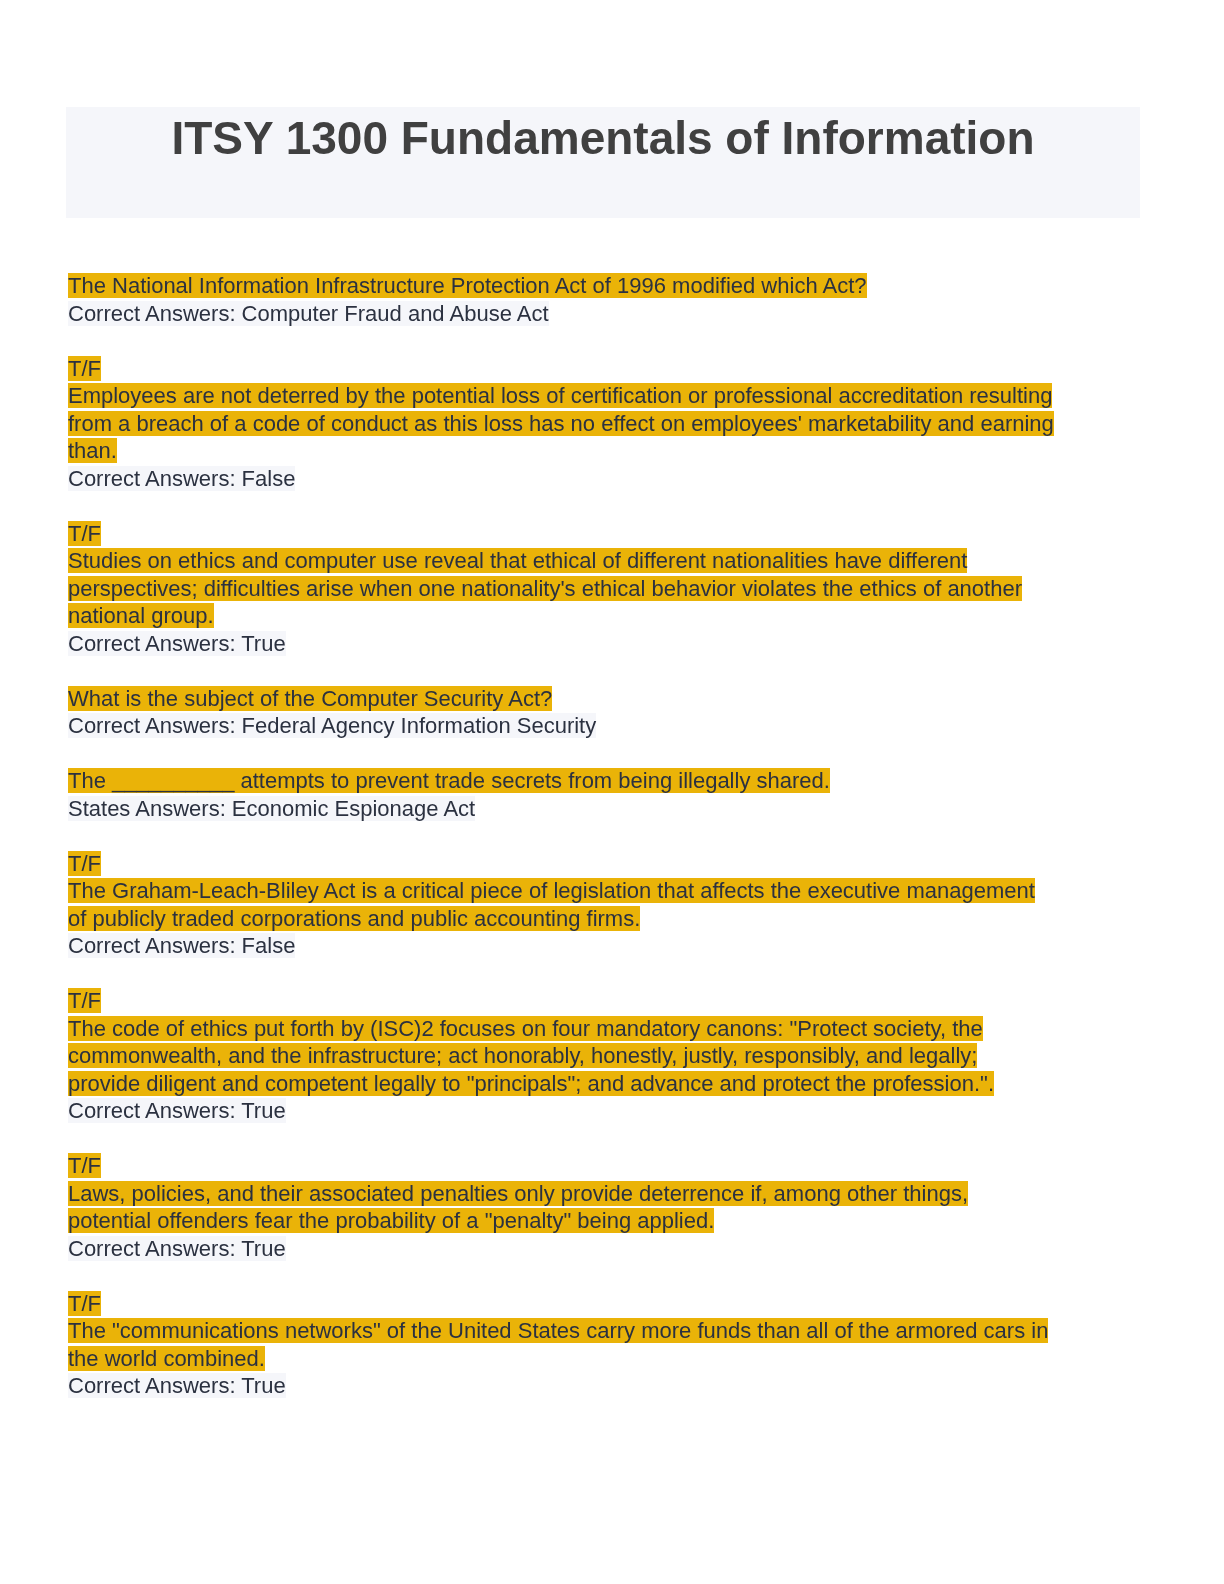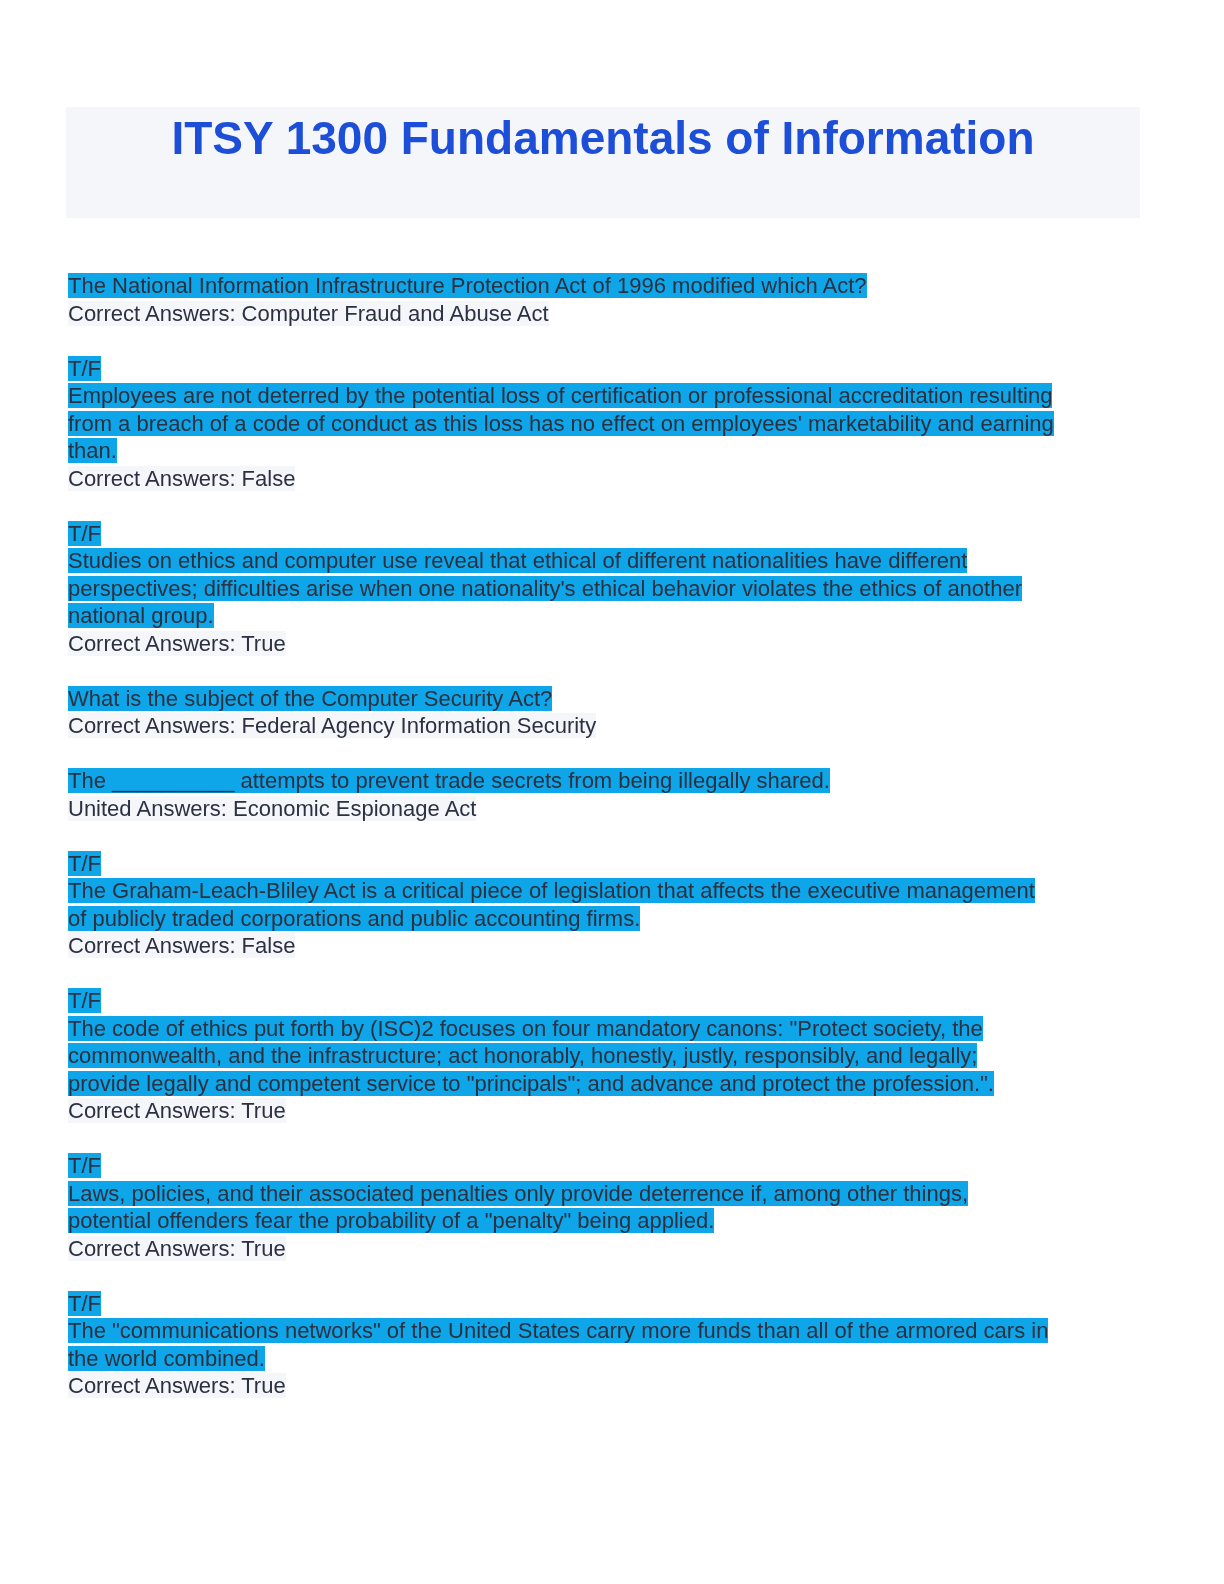--- a/index.html
+++ b/index.html
@@ -1,25 +1,25 @@
 <!DOCTYPE html>
 <html><head>
 <meta charset="utf-8">
 <style>
   html, body { margin: 0; padding: 0; background: #ffffff; }
   body { width: 1224px; height: 1584px; position: relative; overflow: hidden;
          font-family: "Liberation Sans", sans-serif; color: #2b3140; }
   .title-box { position: absolute; left: 66px; top: 107px; width: 1074px; height: 111px;
                background: #f5f6fa; text-align: center; }
   .title { margin: 0; font-weight: bold; font-size: 46px; line-height: 54px; padding-top: 4px;
-           color: #1d4ed8; }
+           color: #404040; }
   .content { position: absolute; left: 68px; top: 272px; width: 1080px; }
   .qa { margin: 0 0 27.5px 0; }
   .line { display: block; font-size: 22px; line-height: 27.5px; }
-  .line span { background: #0ea5e9; }
+  .line span { background: #eab308; }
   .answer span { background: #f5f6fa; }
 </style>
 </head>
 <body>
 
 <div class="title-box">
   <h1 class="title">
     <span>ITSY 1300 Fundamentals of Information</span><br>
   </h1>
 </div>
@@ -47,35 +47,35 @@
     <div class="line answer"><span>Correct Answers: True</span></div>
   </div>
 
   <div class="qa">
     <div class="line"><span>What is the subject of the Computer Security Act?</span></div>
     <div class="line answer"><span>Correct Answers: Federal Agency Information Security</span></div>
   </div>
 
   <div class="qa">
     <div class="line"><span>The __________ attempts to prevent trade secrets from being illegally shared.</span></div>
-    <div class="line answer"><span>United Answers: Economic Espionage Act</span></div>
+    <div class="line answer"><span>States Answers: Economic Espionage Act</span></div>
   </div>
 
   <div class="qa">
     <div class="line"><span>T/F</span></div>
     <div class="line"><span>The Graham-Leach-Bliley Act is a critical piece of legislation that affects the executive management</span></div>
     <div class="line"><span>of publicly traded corporations and public accounting firms.</span></div>
     <div class="line answer"><span>Correct Answers: False</span></div>
   </div>
 
   <div class="qa">
     <div class="line"><span>T/F</span></div>
     <div class="line"><span>The code of ethics put forth by (ISC)2 focuses on four mandatory canons: "Protect society, the</span></div>
     <div class="line"><span>commonwealth, and the infrastructure; act honorably, honestly, justly, responsibly, and legally;</span></div>
-    <div class="line"><span>provide legally and competent service to "principals"; and advance and protect the profession.".</span></div>
+    <div class="line"><span>provide diligent and competent legally to "principals"; and advance and protect the profession.".</span></div>
     <div class="line answer"><span>Correct Answers: True</span></div>
   </div>
 
   <div class="qa">
     <div class="line"><span>T/F</span></div>
     <div class="line"><span>Laws, policies, and their associated penalties only provide deterrence if, among other things,</span></div>
     <div class="line"><span>potential offenders fear the probability of a "penalty" being applied.</span></div>
     <div class="line answer"><span>Correct Answers: True</span></div>
   </div>
 

